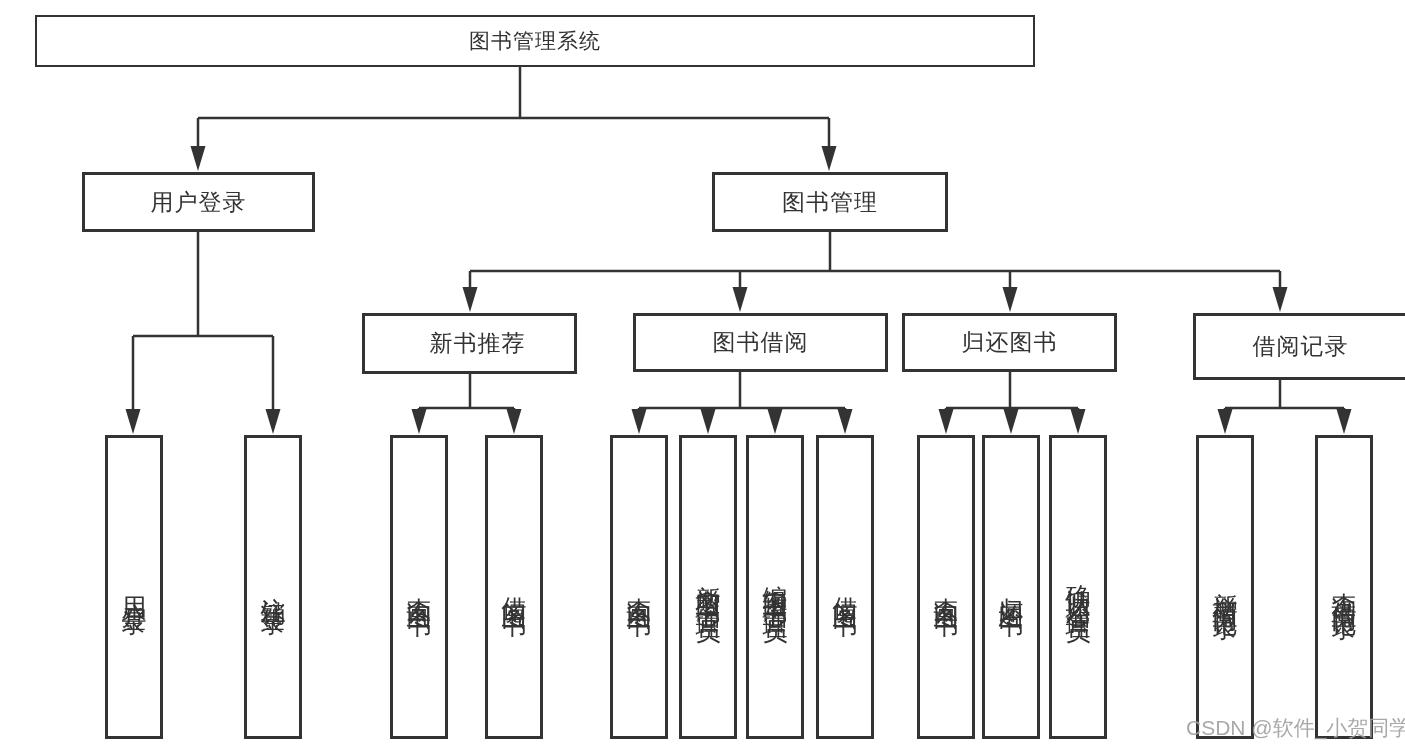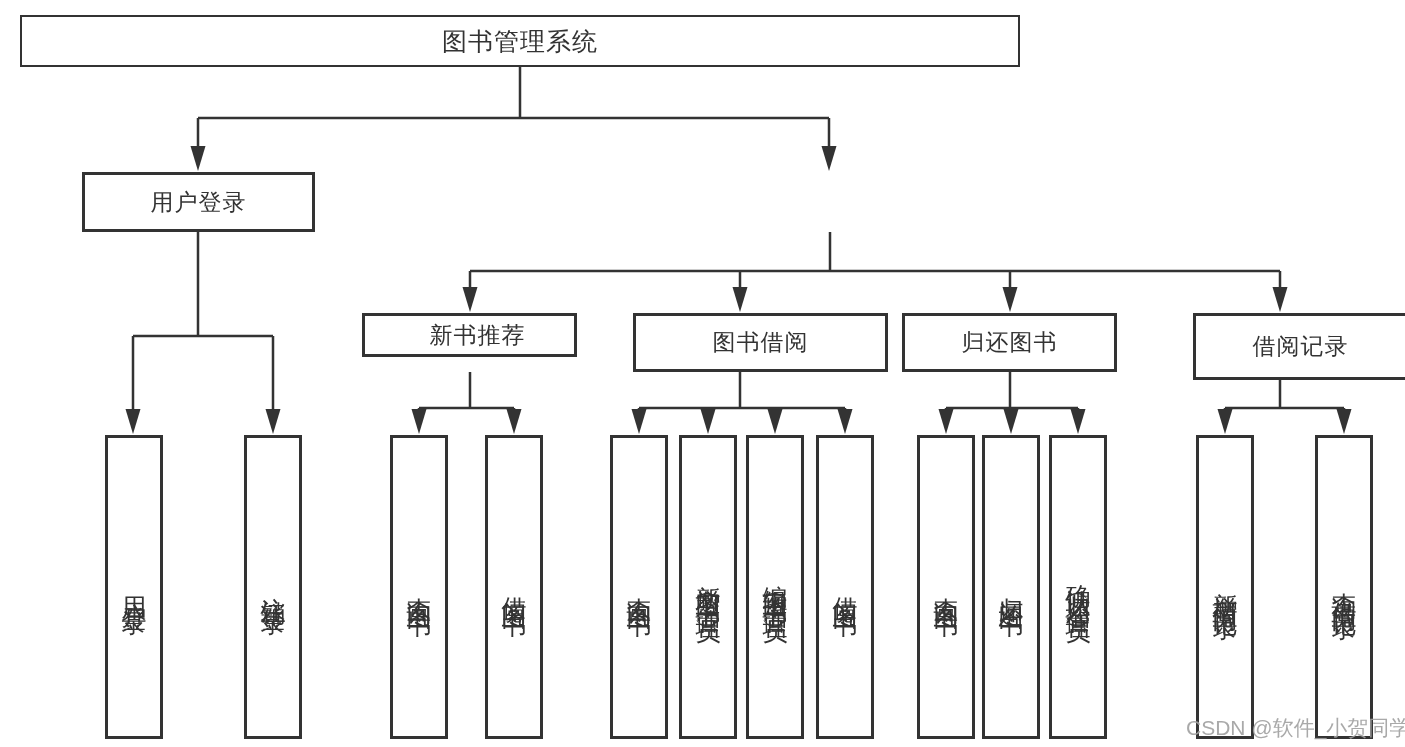--- a/index.html
+++ b/index.html
@@ -25,22 +25,23 @@
     background: #ffffff;
     border: 3px solid #333333;
     display: flex;
     align-items: center;
     justify-content: center;
     color: #333333;
     z-index: 1;
   }
   .node-root {
     border-width: 2px;
-    font-size: 25px;
+    font-size: 21px;
     letter-spacing: 1px;
+    margin-left: 15px;
   }
   .node-branch {
     font-size: 23px;
     letter-spacing: 1px;
   }
   .node-leaf { }
   .vtext {
     writing-mode: vertical-rl;
     text-orientation: mixed;
     font-size: 25px;
@@ -107,22 +108,25 @@
     </g>
   </svg>
 
   <div class="node node-root" style="left:20px; top:15px; width:1000px; height:52px;">
     <span>图书管理系统</span>
   </div>
 
   <div class="node node-branch" style="left:82px; top:172px; width:233px; height:60px;">
     <span>用户登录</span>
   </div>
+  <div class="node node-branch" style="left:712px; top:172px; width:236px; height:60px;">
+    <span>图书管理</span>
+  </div>
 
-  <div class="node node-branch" style="left:362px; top:313px; width:215px; height:44px;padding-left:16px;">
+  <div class="node node-branch" style="left:362px; top:313px; width:215px; height:61px;padding-left:16px;">
     <span>新书推荐</span>
   </div>
   <div class="node node-branch" style="left:633px; top:313px; width:255px; height:59px;">
     <span>图书借阅</span>
   </div>
   <div class="node node-branch" style="left:902px; top:313px; width:215px; height:59px;">
     <span>归还图书</span>
   </div>
   <div class="node node-branch" style="left:1173px; top:313px; width:215px; height:67px;margin-left:20px;">
     <span>借阅记录</span>

